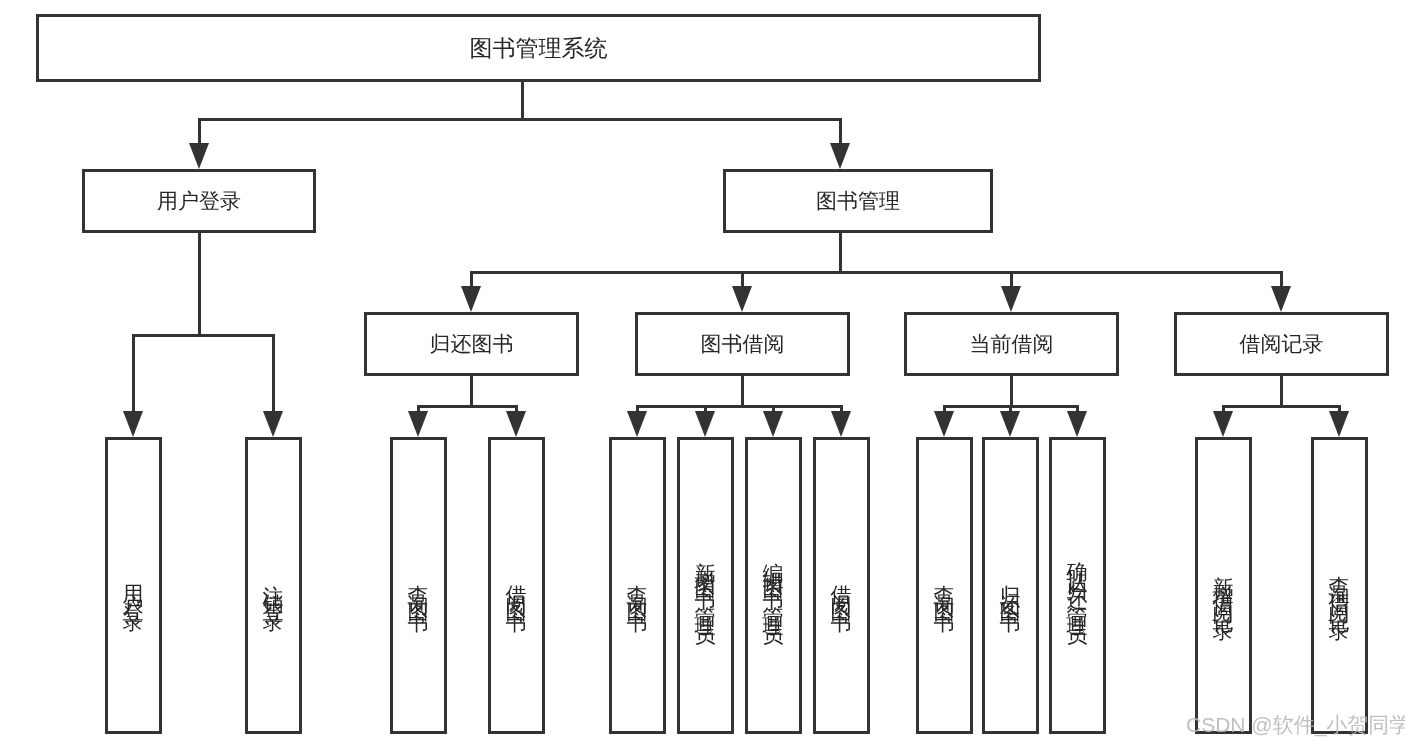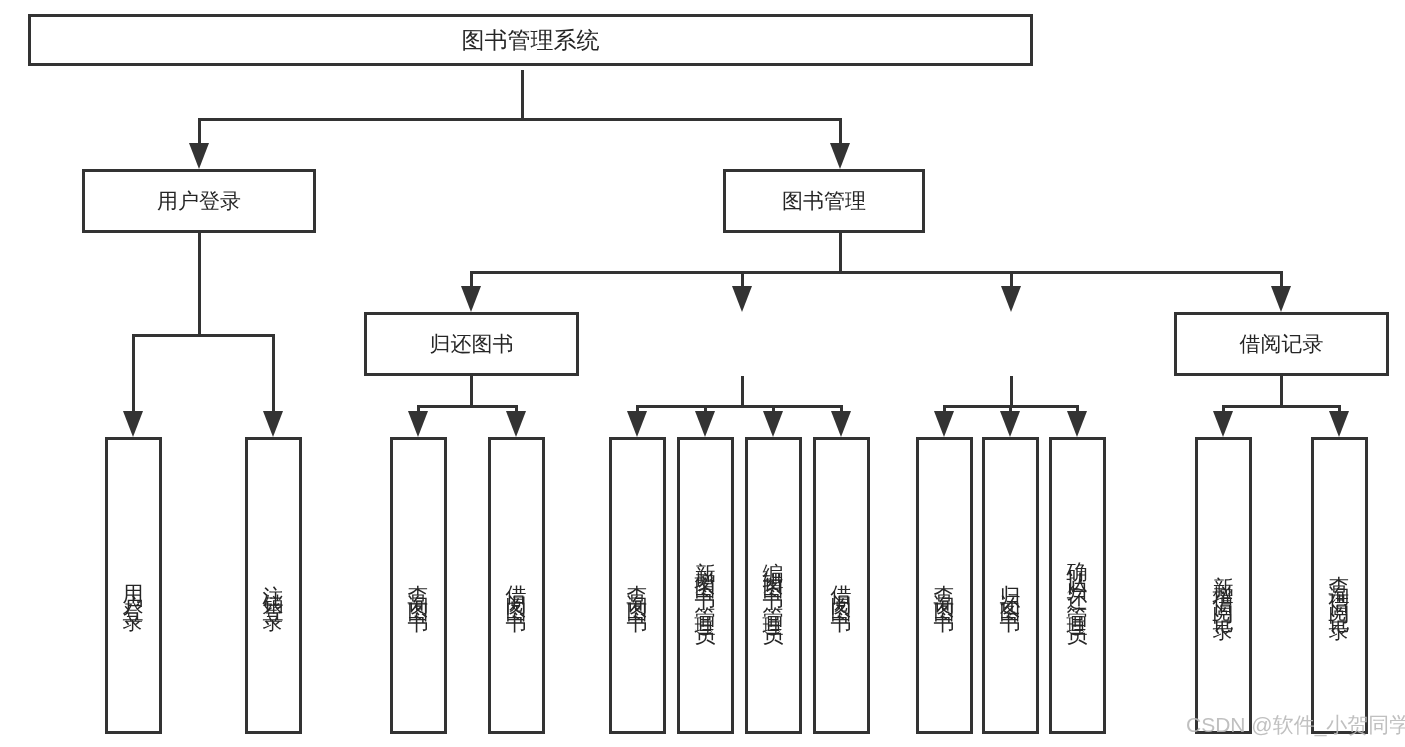--- a/index.html
+++ b/index.html
@@ -86,33 +86,39 @@
   <div class="vl" style="left:1076px;top:405px;height:10px"></div>
   <div class="arrow" style="left:1067px;top:411px"></div>
 
   <div class="vl" style="left:1280px;top:376px;height:31px"></div>
   <div class="hl" style="left:1222px;top:405px;width:119px"></div>
   <div class="vl" style="left:1222px;top:405px;height:10px"></div>
   <div class="arrow" style="left:1213px;top:411px"></div>
   <div class="vl" style="left:1338px;top:405px;height:10px"></div>
   <div class="arrow" style="left:1329px;top:411px"></div>
 
-  <div class="box root" style="left:28px;top:14px;width:1005px;height:52px">
+  <div class="box root" style="left:36px;top:14px;width:1005px;height:68px">
     <span>图书管理系统</span>
   </div>
 
   <div class="box" style="left:82px;top:169px;width:234px;height:64px">
     <span>用户登录</span>
   </div>
-  <div class="box" style="left:723px;top:169px;width:202px;height:64px">
+  <div class="box" style="left:723px;top:169px;width:270px;height:64px">
     <span>图书管理</span>
   </div>
 
   <div class="box" style="left:364px;top:312px;width:215px;height:64px">
     <span>归还图书</span>
+  </div>
+  <div class="box" style="left:635px;top:312px;width:215px;height:64px">
+    <span>图书借阅</span>
+  </div>
+  <div class="box" style="left:904px;top:312px;width:215px;height:64px">
+    <span>当前借阅</span>
   </div>
   <div class="box" style="left:1174px;top:312px;width:215px;height:64px">
     <span>借阅记录</span>
   </div>
 
   <div class="box vbox" style="left:105px;top:437px;width:57px;height:297px">
     <span>用户登录</span>
   </div>
   <div class="box vbox" style="left:245px;top:437px;width:57px;height:297px">
     <span>注销登录</span>

